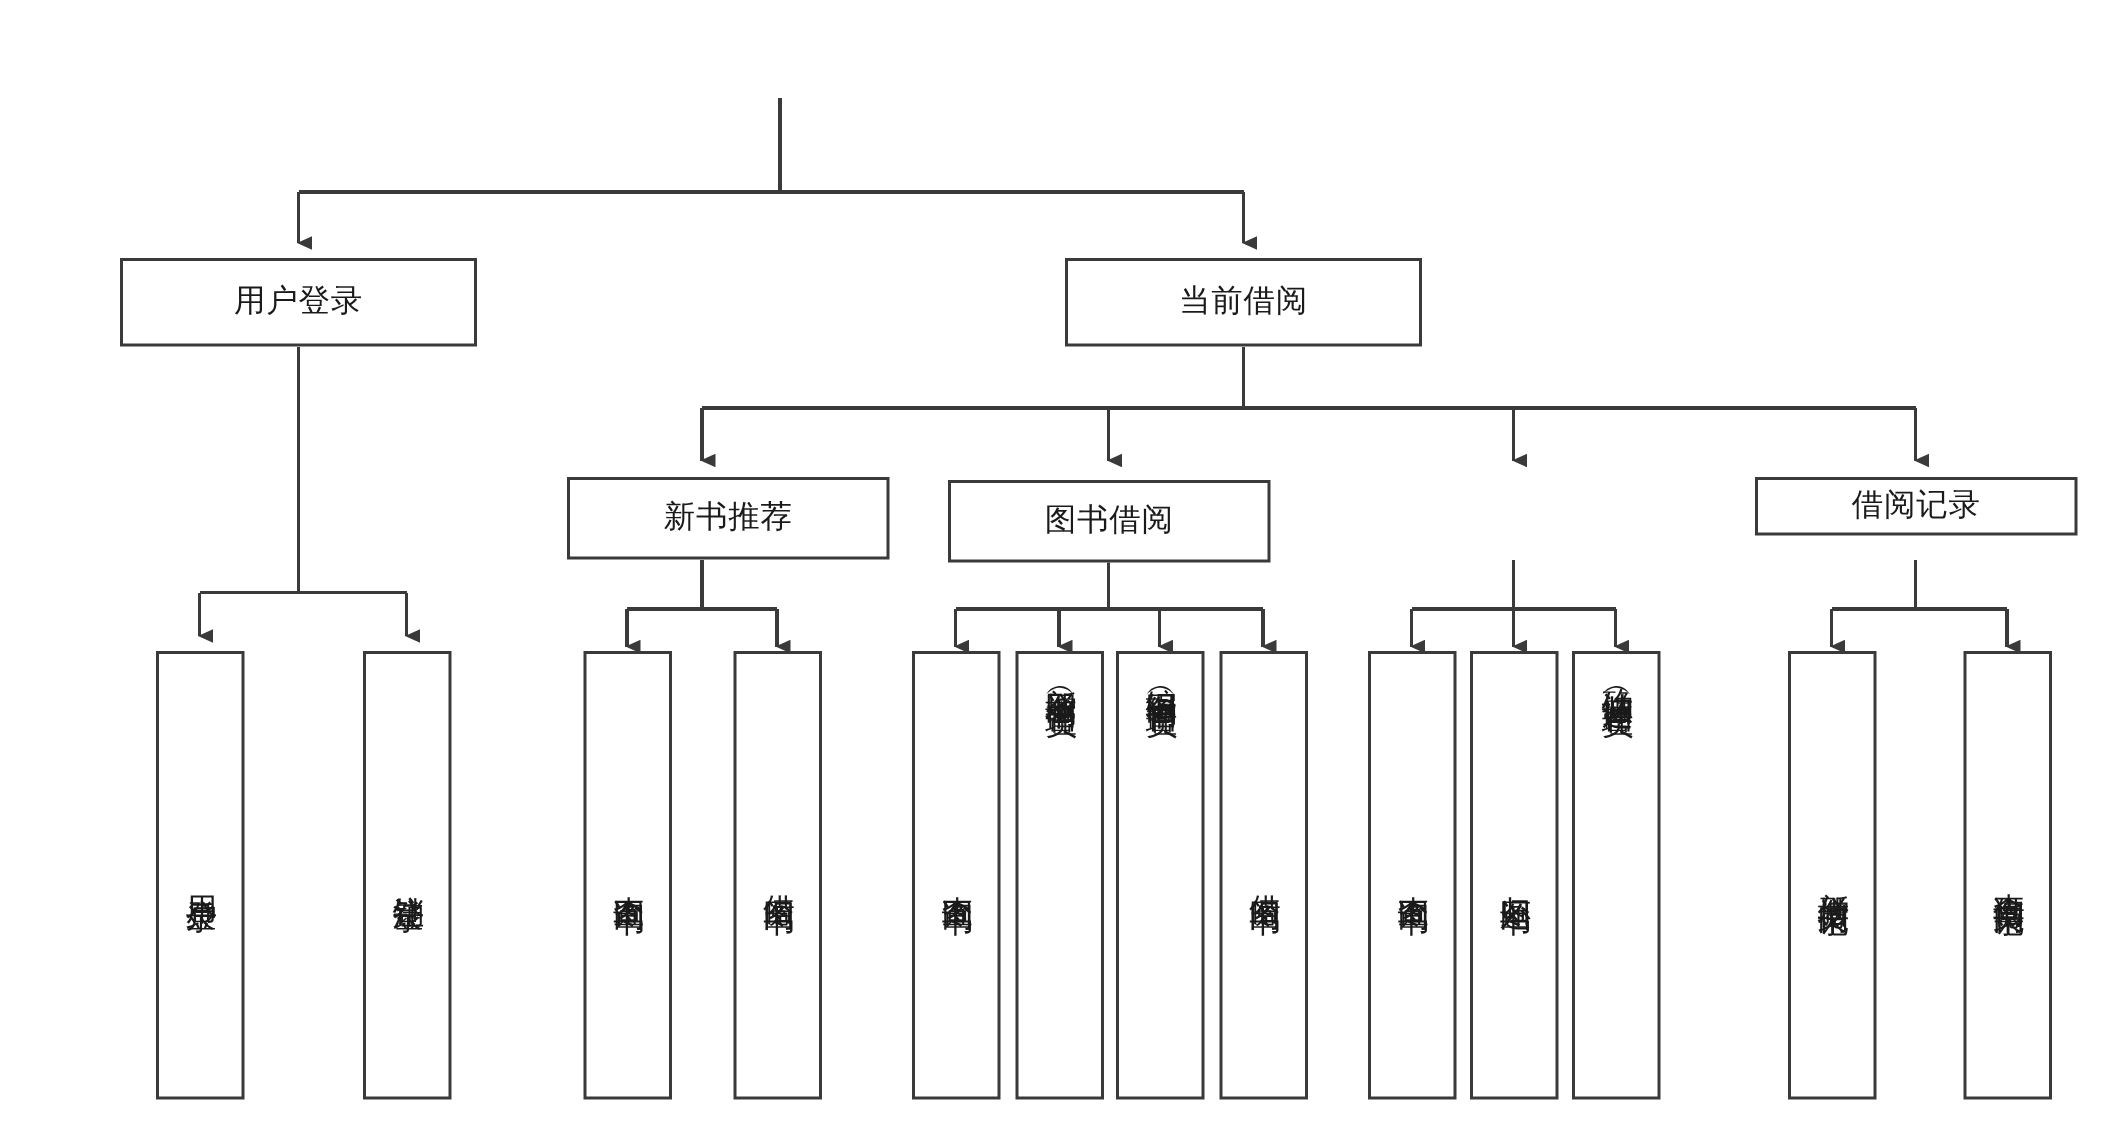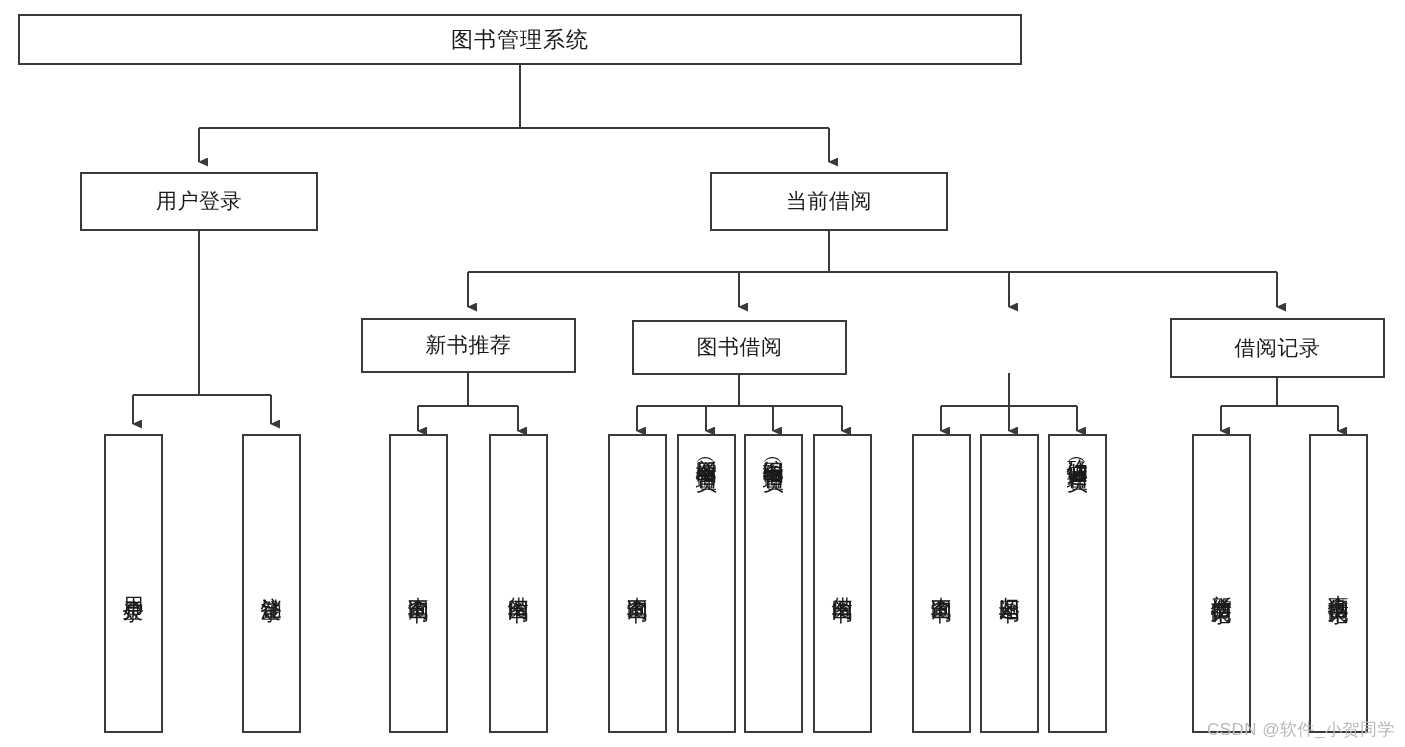--- a/index.html
+++ b/index.html
@@ -130,42 +130,39 @@
       <path d="M 1009 406 L 1009 431" marker-end="url(#arrowhead)"></path>
       <path d="M 1077 406 L 1077 431" marker-end="url(#arrowhead)"></path>
 
       <path d="M 1277 373 L 1277 406"></path>
       <path d="M 1221 406 L 1338 406"></path>
       <path d="M 1221 406 L 1221 431" marker-end="url(#arrowhead)"></path>
       <path d="M 1338 406 L 1338 431" marker-end="url(#arrowhead)"></path>
     </g>
   </svg>
 
-  <div class="node root horizontal" style="left:18px; top:14px; width:1004px; height:51px;">
-    <span class="node-label">图书管理系统</span>
-  </div>
 
   <div class="node horizontal" style="left:80px; top:172px; width:238px; height:59px;">
     <span class="node-label">用户登录</span>
   </div>
 
   <div class="node horizontal" style="left:710px; top:172px; width:238px; height:59px;">
     <span class="node-label">当前借阅</span>
   </div>
 
-  <div class="node horizontal" style="left:361px; top:318px; width:215px; height:55px;">
+  <div class="node horizontal" style="left:378px; top:318px; width:215px; height:55px;">
     <span class="node-label">新书推荐</span>
   </div>
 
   <div class="node horizontal" style="left:632px; top:320px; width:215px; height:55px;">
     <span class="node-label">图书借阅</span>
   </div>
 
 
-  <div class="node horizontal" style="left:1170px; top:318px; width:215px; height:60px;">
+  <div class="node horizontal" style="left:1170px; top:318px; width:215px; height:39px;">
     <span class="node-label">借阅记录</span>
   </div>
 
   <div class="node vertical centered" style="left:104px; top:434px; width:59px; height:299px;">
     <span class="node-label">用户登录</span>
   </div>
 
   <div class="node vertical centered" style="left:242px; top:434px; width:59px; height:299px;">
     <span class="node-label">注销登录</span>
   </div>
@@ -207,15 +204,14 @@
   </div>
 
   <div class="node vertical centered" style="left:1192px; top:434px; width:59px; height:299px;">
     <span class="node-label">新增借阅记录</span>
   </div>
 
   <div class="node vertical centered" style="left:1309px; top:434px; width:59px; height:299px;">
     <span class="node-label">查询借阅记录</span>
   </div>
 
-  <div id="watermark">CSDN @软件_小贺同学</div>
 
 </div>
 
 </body></html>

